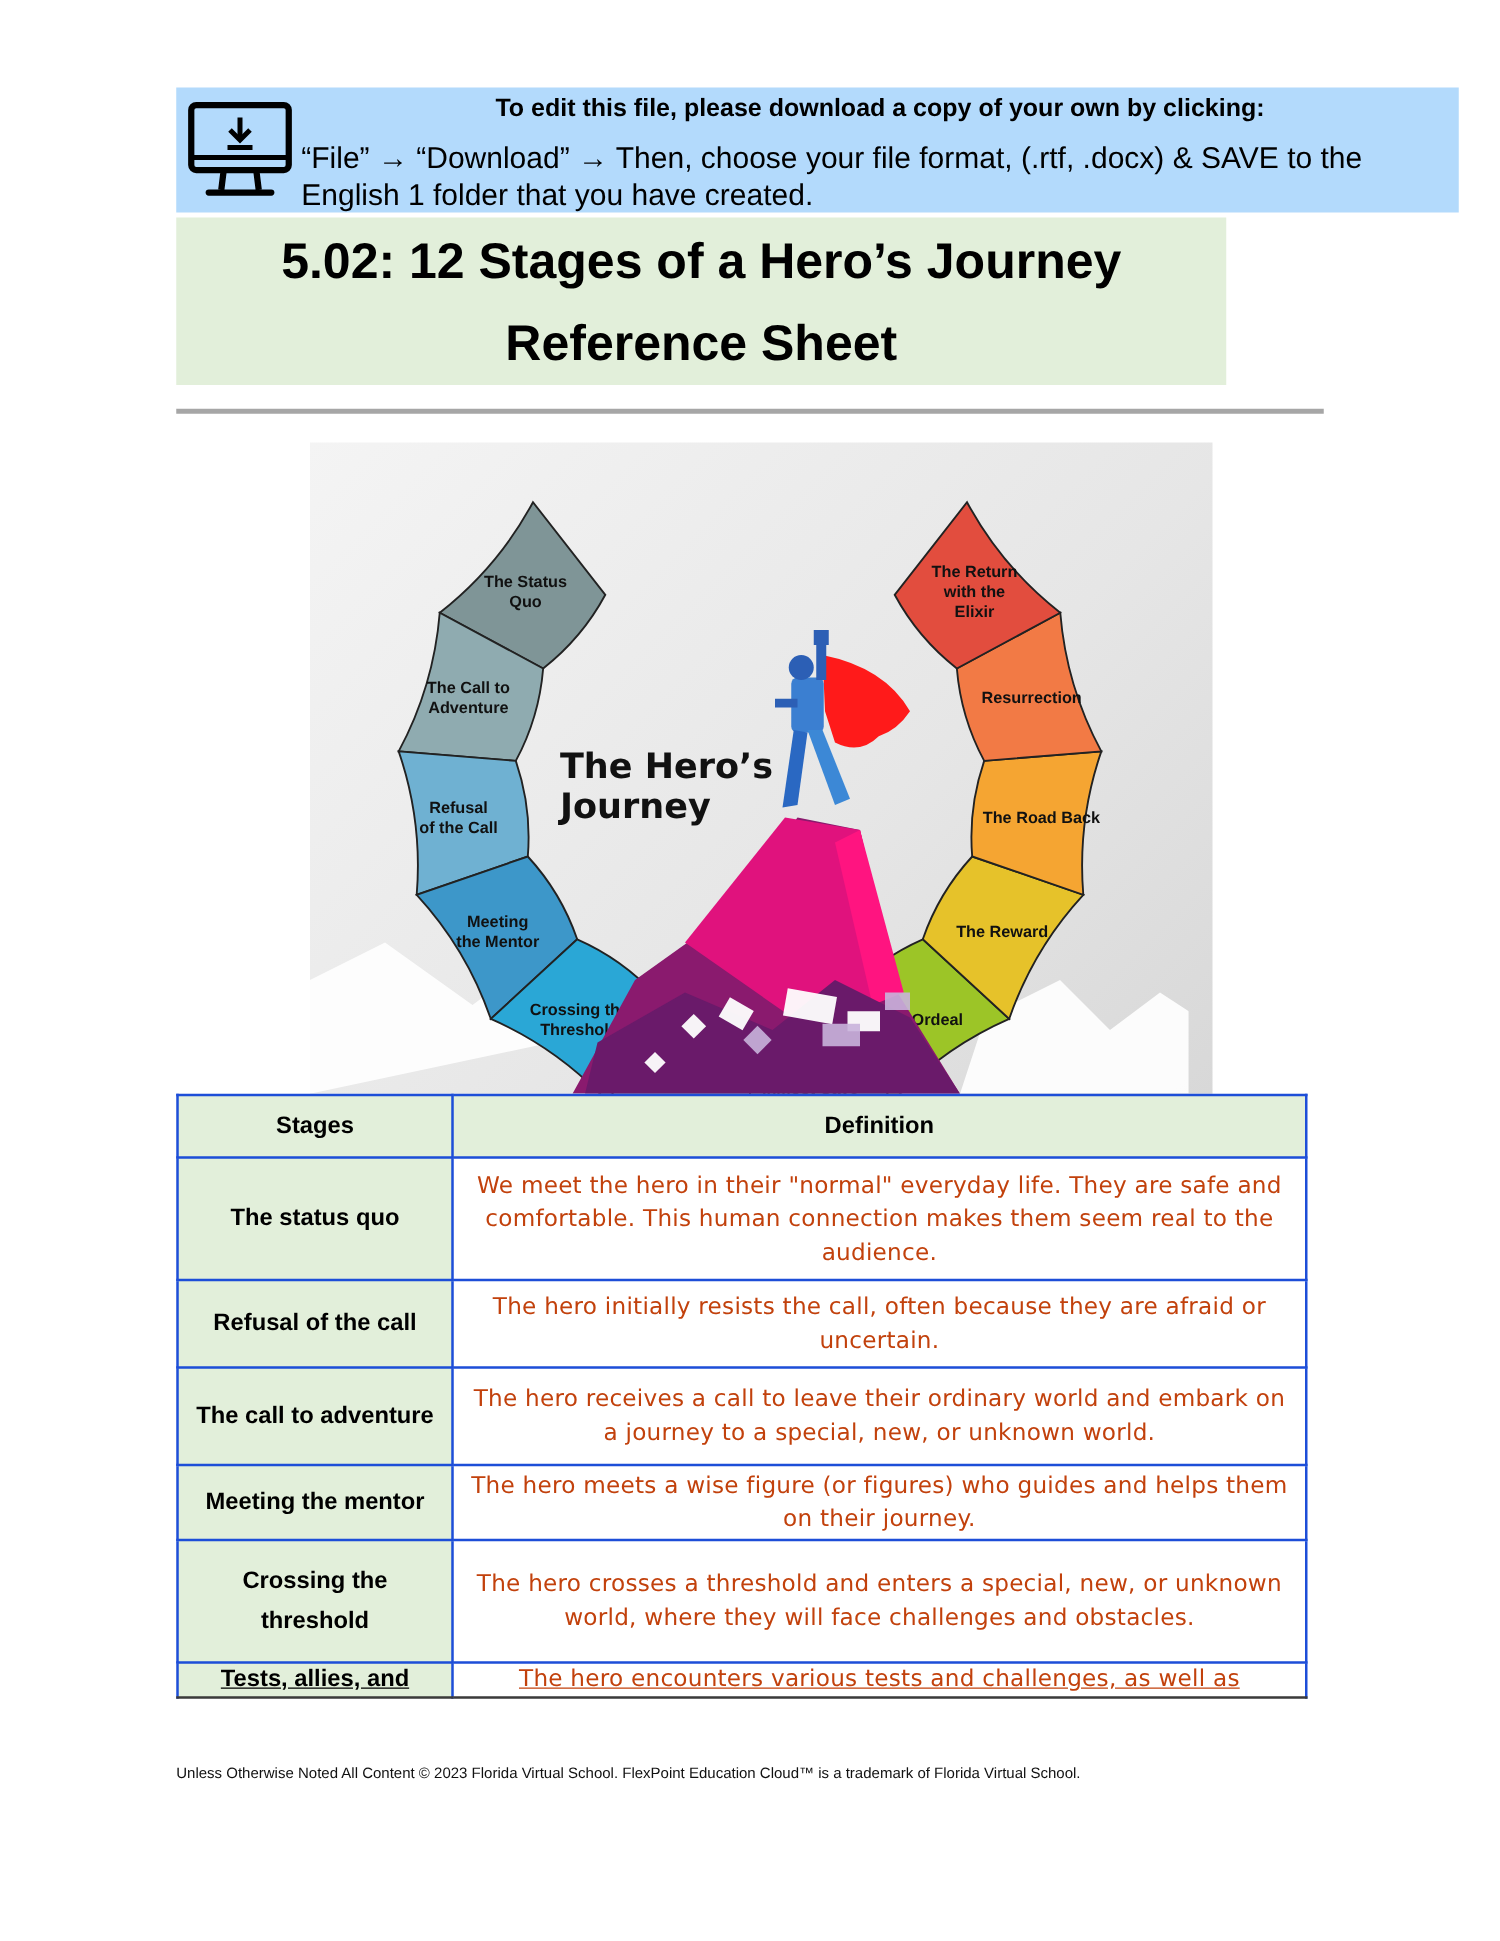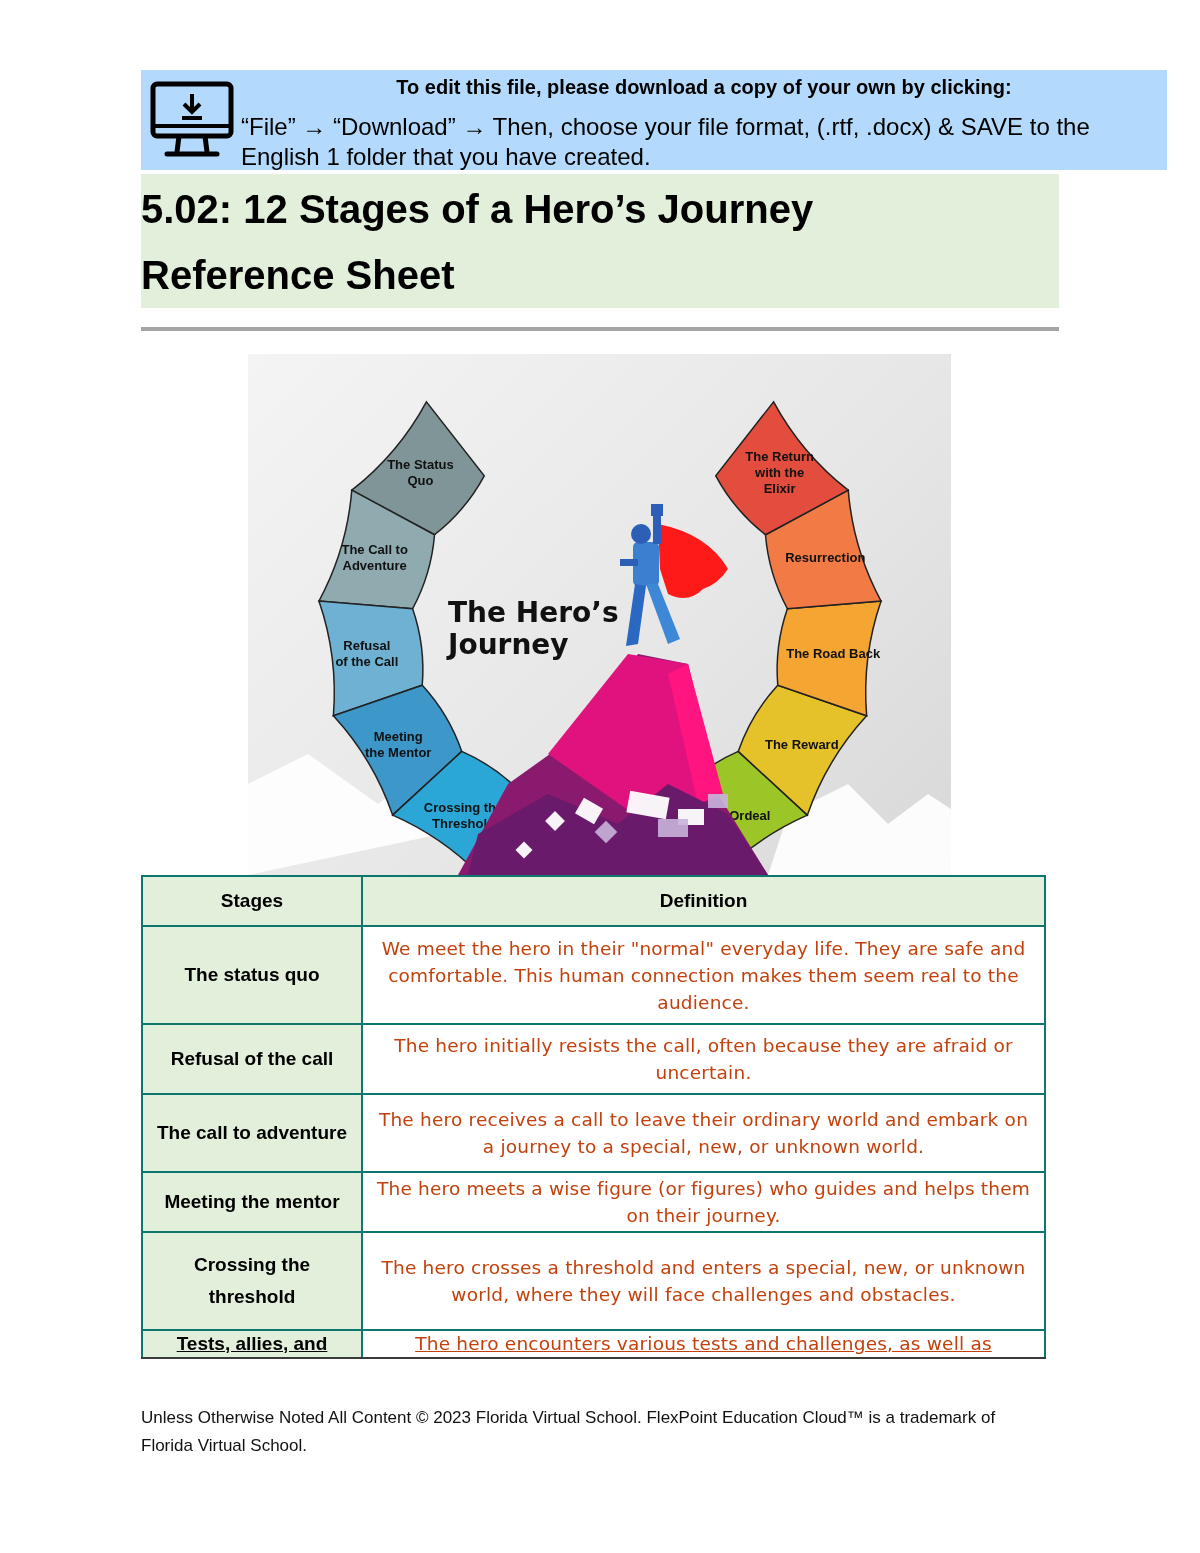--- a/index.html
+++ b/index.html
@@ -3,38 +3,38 @@
 <meta charset="utf-8">
 <style>
   html, body { margin: 0; padding: 0; background: #ffffff; }
   body { width: 1200px; height: 1553px; position: relative; font-family: "Liberation Sans", "DejaVu Sans", sans-serif; color: #000; overflow: hidden; }
 
   .banner { position: absolute; left: 141px; top: 70px; width: 1026px; height: 100px; background: #b3dafc; }
   .banner-icon { position: absolute; left: 8px; top: 10px; width: 86px; height: 82px; }
   .banner-line1 { position: absolute; left: 100px; right: 0; top: 6px; text-align: center; font-weight: bold; font-size: 20px; }
   .banner-line2 { position: absolute; left: 100px; right: 0; top: 42px; text-align: left; font-size: 24px; line-height: 30px; }
 
-  .title-box { position: absolute; left: 141px; top: 174px; width: 918px; height: 134px; background: #e2efda; text-align: left; }
+  .title-box { position: absolute; left: 141px; top: 174px; width: 840px; height: 134px; background: #e2efda; text-align: center; }
   .title-line { font-weight: bold; font-size: 40px; line-height: 66px; }
   .title-line:first-child { margin-top: 2px; }
 
   .divider { position: absolute; left: 141px; top: 327px; width: 918px; height: 4px; background: #a6a6a6; }
 
   .diagram { position: absolute; left: 248px; top: 354px; width: 703px; height: 521px; overflow: hidden;
-             background: linear-gradient(135deg, #f4f4f4 0%, #e6e6e6 60%, #d8d8d8 100%); }
+             background: linear-gradient(135deg, #f4f4f4 0%, #e6e6e6 60%, #d8d8d8 100%); padding-left: 19px; }
   .diagram svg { position: absolute; left: 0; top: 0; }
 
   table.stages { position: absolute; left: 141px; top: 875px; width: 905px; border-collapse: collapse; font-size: 19px; }
-  table.stages td, table.stages th { border: 2px solid #0f766e; text-align: center; vertical-align: middle; padding: 2px 8px; }
+  table.stages td, table.stages th { border: 2px solid #1d4ed8; text-align: center; vertical-align: middle; padding: 2px 8px; }
   table.stages th { font-weight: bold; background: #e2efda; height: 44px; }
   table.stages td.stage { background: #e2efda; font-weight: bold; width: 202px; line-height: 32px; }
   table.stages td.def { background: #fff; font-family: "DejaVu Sans", sans-serif; font-size: 18.5px; line-height: 27px; color: #c2410c; letter-spacing: 0.2px; }
   table.stages tr.cut td { border-bottom: 2px solid #3a3a3a; line-height: 26px; height: 24px; padding-top: 0; padding-bottom: 0; text-decoration: underline; }
 
-  .footer { position: absolute; left: 141px; top: 1404px; width: 900px; font-size: 17px; line-height: 28px; color: #111; }
+  .footer { position: absolute; left: 141px; top: 1404px; width: 900px; font-size: 12px; line-height: 28px; color: #111; }
 </style>
 </head>
 <body>
 
 <div class="banner">
   <svg class="banner-icon" viewBox="0 0 86 82">
     <rect x="4" y="4" width="78" height="52" rx="4" fill="none" stroke="#000" stroke-width="5"></rect>
     <line x1="4" y1="46" x2="82" y2="46" stroke="#000" stroke-width="4"></line>
     <path d="M30 56 L28 72 M56 56 L58 72" stroke="#000" stroke-width="5"></path>
     <line x1="18" y1="74" x2="68" y2="74" stroke="#000" stroke-width="5" stroke-linecap="round"></line>

